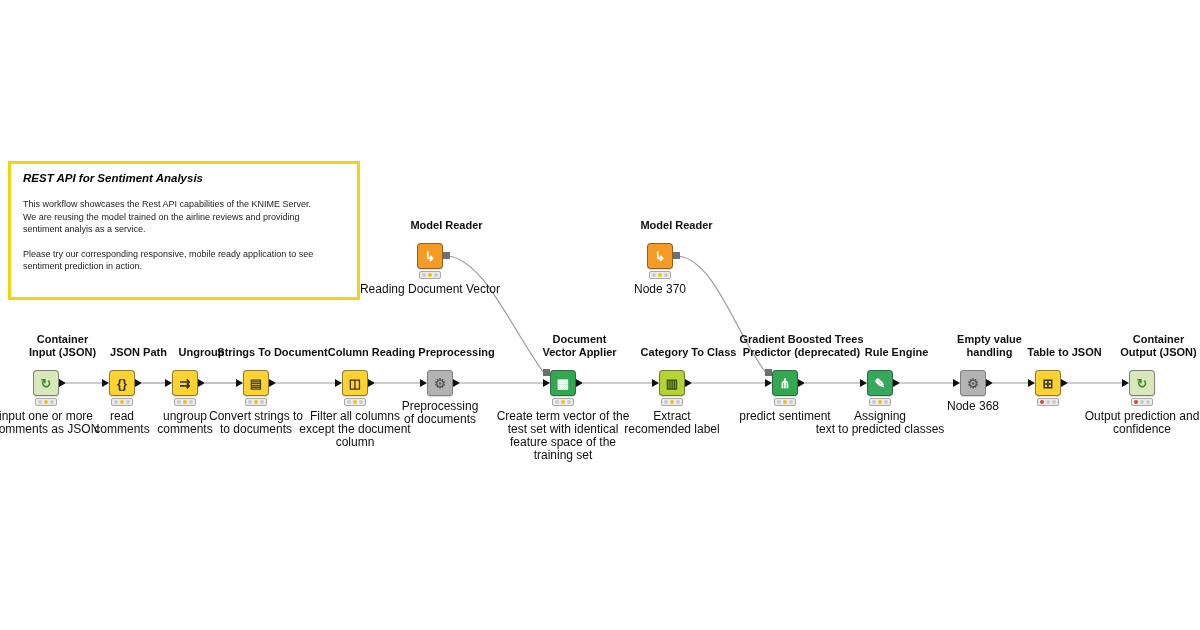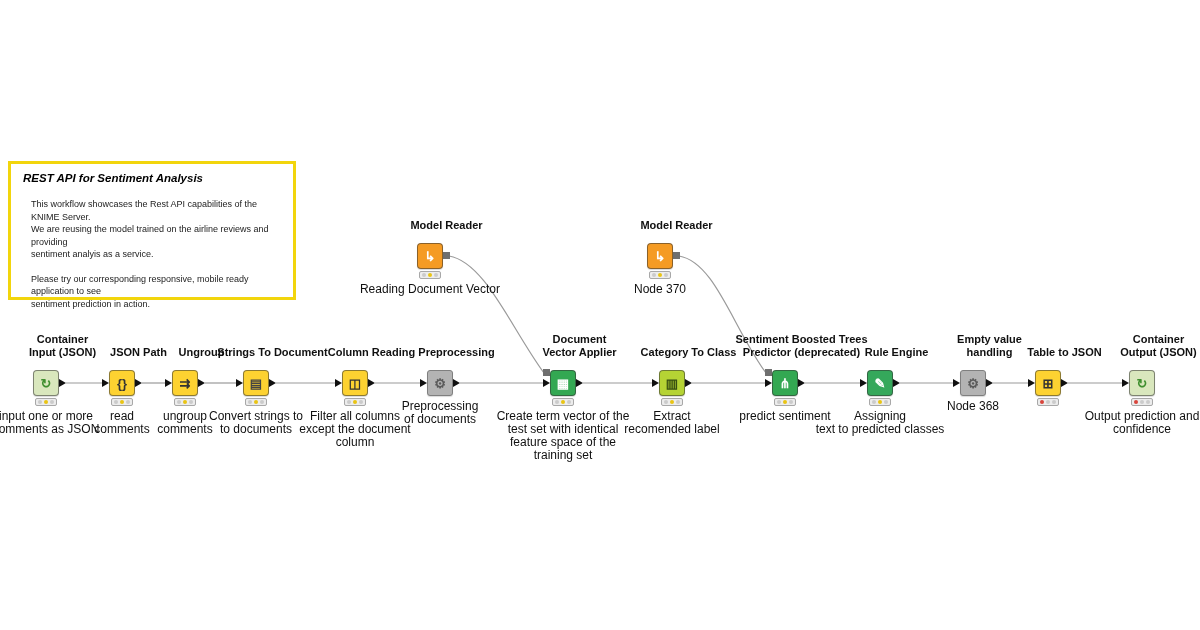--- a/index.html
+++ b/index.html
@@ -5,26 +5,26 @@
   html,body{margin:0;padding:0;background:#fff;}
   #canvas{
     position:relative;width:1200px;height:630px;background:#ffffff;
     overflow:hidden;font-family:"Liberation Sans",sans-serif;
   }
   #wires{position:absolute;left:0;top:0;width:1200px;height:630px;}
   .wire{fill:none;stroke:#9a9a9a;stroke-width:1.2px;}
 
   
   .annotation{
-    position:absolute;left:8px;top:161px;width:288px;height:139px;
+    position:absolute;left:8px;top:161px;width:352px;height:139px;
     border:3px solid #f2d50c;background:#ffffff;box-sizing:border-box;
     padding:8px 12px;
   }
   .ann-title{font-style:italic;font-weight:bold;font-size:11.5px;color:#000;}
-  .annotation p{font-size:9px;line-height:12.5px;margin:8px;color:#1c1c1c;white-space:pre-line;}
+  .annotation p{font-size:9px;line-height:12.5px;margin:0;color:#1c1c1c;white-space:pre-line;}
   .annotation p.p1{margin-top:14px;}
   .annotation p.p2{margin-top:12px;}
 
   
   .node{position:absolute;width:0;height:0;}
   .ntitle{
     position:absolute;left:0;bottom:24px;transform:translateX(-50%);
     font-weight:bold;font-size:11px;line-height:13px;color:#101010;
     white-space:pre;text-align:center;padding-left:33px;
   }
@@ -203,21 +203,21 @@
       </div>
       <div class="light">
         <span class="dot"></span>
         <span class="dot on-yellow"></span>
         <span class="dot"></span>
       </div>
       <div class="ndesc">Extract
 recomended label</div>
     </div>
     <div class="node" style="left: 785px; top: 383px;">
-      <div class="ntitle">Sentiment Boosted Trees
+      <div class="ntitle">Gradient Boosted Trees
 Predictor (deprecated)</div>
       <span class="port-in"></span>
       <span class="port-out"></span>
       <span class="mport-in"></span>
       <div class="nicon" style="background: rgb(51, 168, 82);">
         <span class="glyph" style="color: rgb(255, 255, 255);">⋔</span>
       </div>
       <div class="light">
         <span class="dot"></span>
         <span class="dot on-yellow"></span>

